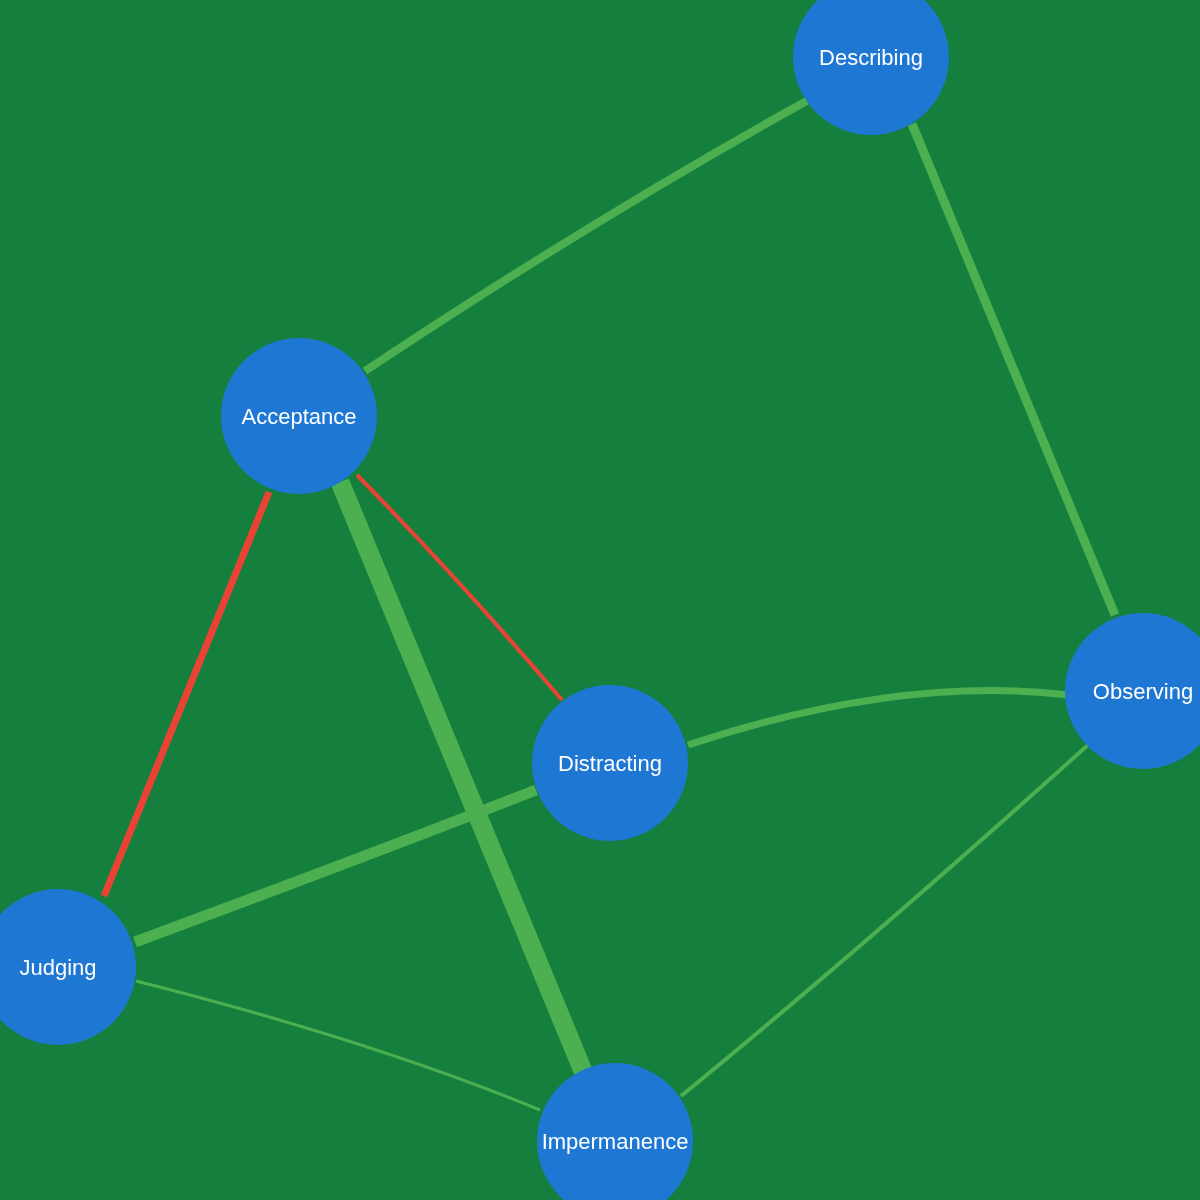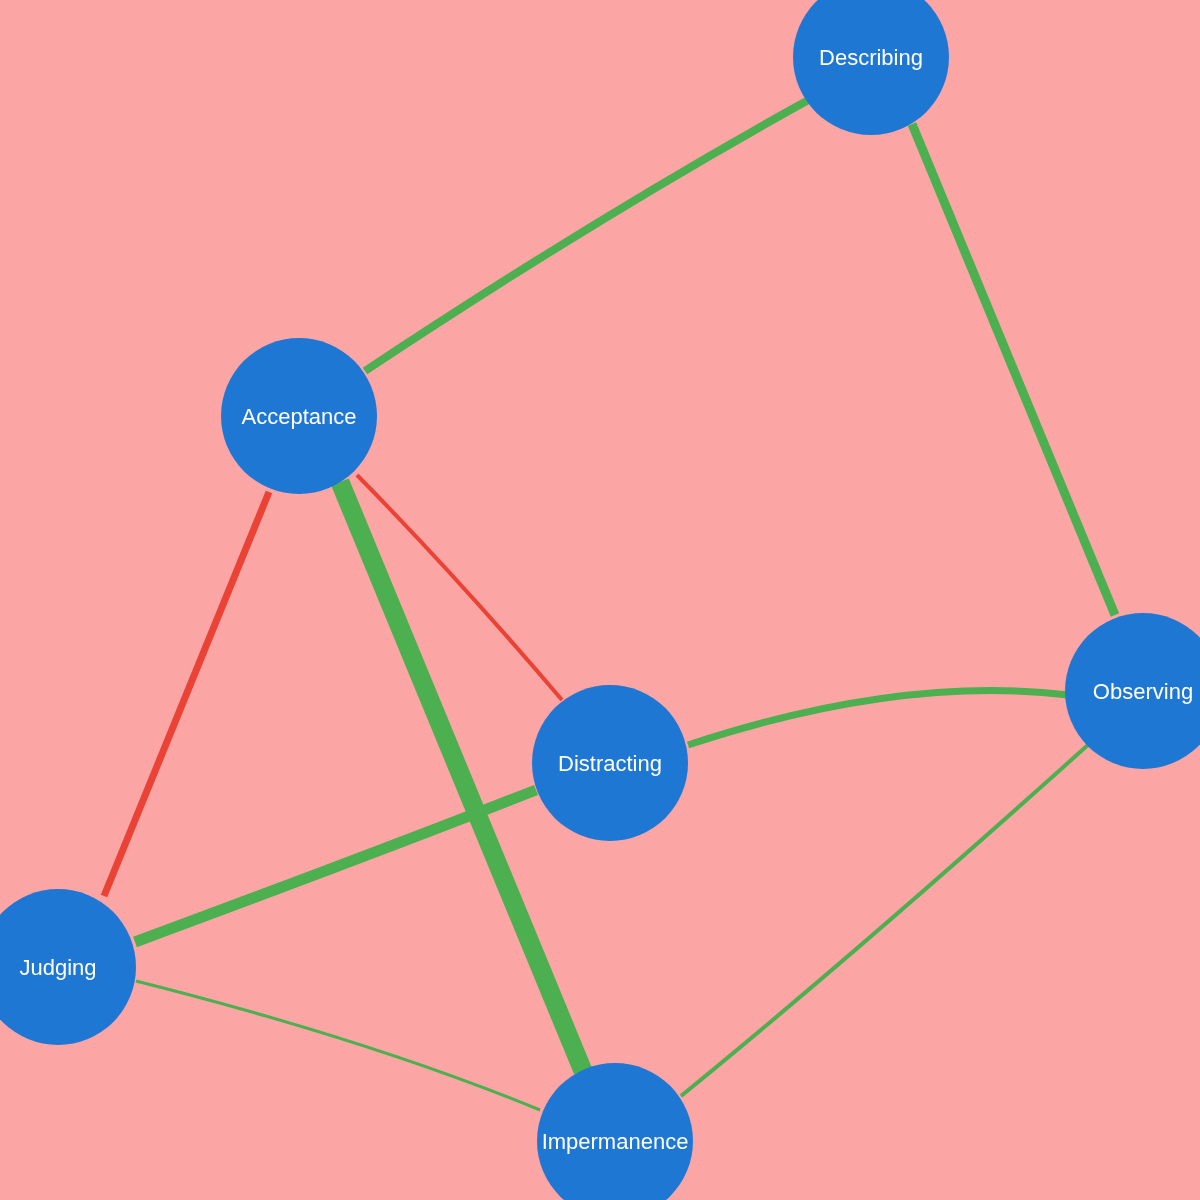--- a/index.html
+++ b/index.html
@@ -7,21 +7,21 @@
     padding: 0;
     background: #ffffff;
   }
   body {
     font-family: "Liberation Sans", sans-serif;
   }
   #graph-canvas {
     position: relative;
     width: 1200px;
     height: 1200px;
-    background: #fca5a5;
+    background: #15803d;
     overflow: hidden;
   }
   #graph-svg {
     position: absolute;
     top: 0;
     left: 0;
     width: 1200px;
     height: 1200px;
     display: block;
   }

